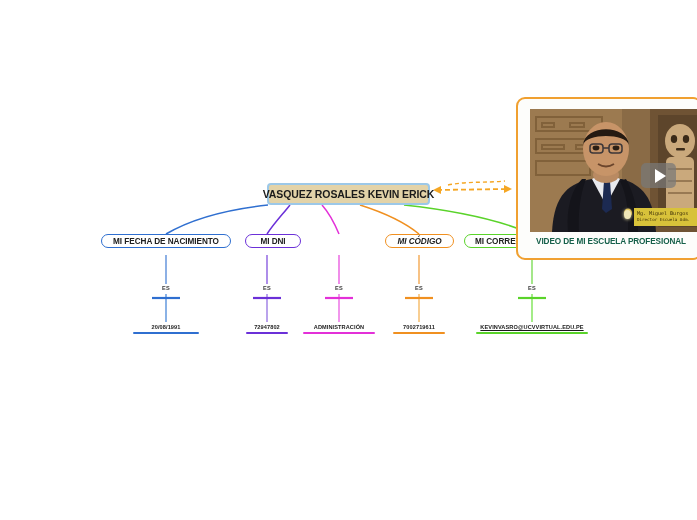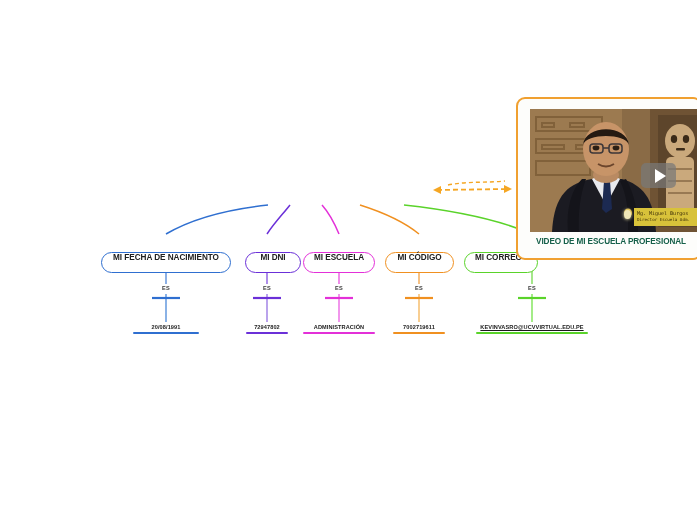--- a/index.html
+++ b/index.html
@@ -49,31 +49,30 @@
     font-size: 10.5px;
     font-weight: bold;
     color: #1a1a1a;
     letter-spacing: -0.1px;
     white-space: nowrap;
   }
 
   
   .branch-node {
     position: absolute;
-    height: 21px;
+    height: 14px;
     box-sizing: border-box;
     background: #ffffff;
     border-width: 1.6px;
     border-style: solid;
     border-radius: 11px;
     display: flex;
-    align-items: flex-start;
+    align-items: center;
     justify-content: center;
     z-index: 5;
-    margin-top: 18px;
   }
   .branch-label {
     font-size: 8.2px;
     font-weight: bold;
     letter-spacing: -0.05px;
     white-space: nowrap;
     color: #202020;
   }
 
   
@@ -237,34 +236,34 @@
     <line x1="532" y1="294" x2="532" y2="322" stroke="#8de86a" stroke-width="1.6"></line>
     <line x1="518" y1="298" x2="546" y2="298" stroke="#5ad32a" stroke-width="2.2"></line>
 
     <line x1="437" y1="190" x2="508" y2="189" stroke="#f5a623" stroke-width="1.8" stroke-dasharray="5,3"></line>
     <polygon points="433,190 441,186 441,194" fill="#f5a623"></polygon>
     <polygon points="512,189 504,185 504,193" fill="#f5a623"></polygon>
 
     <path d="M 448 185 C 468 181 488 183 505 181" fill="none" stroke="#f5a623" stroke-width="1.4" stroke-dasharray="4,3"></path>
   </svg>
 
+  <div class="root-node">
+    <span class="root-label">VASQUEZ ROSALES KEVIN ERICK</span>
+  </div>
 
   <div class="branch-node" style="left:101px; top:234px; width:130px; border-color:#2f6fd0;">
     <span class="branch-label">MI FECHA DE NACIMIENTO</span>
   </div>
 
   <div class="branch-node" style="left:245px; top:234px; width:56px; border-color:#6b30d8;">
     <span class="branch-label">MI DNI</span>
   </div>
 
-  <div class="branch-node" style="left:303px; top:234px; width:72px; border-color:#e330d8;">
-    <span class="branch-label">MI ESCUELA</span>
-  </div>
-
-  <div class="branch-node" style="left:385px; top:234px; width:69px; border-color:#f09020;">
+
+  <div class="branch-node" style="left:385px; top:234px; width:69px; border-color:#f09020;font-style:italic;">
     <span class="branch-label">MI CÓDIGO</span>
   </div>
 
   <div class="branch-node" style="left:464px; top:234px; width:74px; border-color:#5ad32a;
               justify-content:flex-start; padding-left:10px;">
     <span class="branch-label">MI CORREO</span>
   </div>
 
   <div class="rel-tag" style="left:166px; top:285px;">ES</div>
   <div class="rel-tag" style="left:267px; top:285px;">ES</div>

